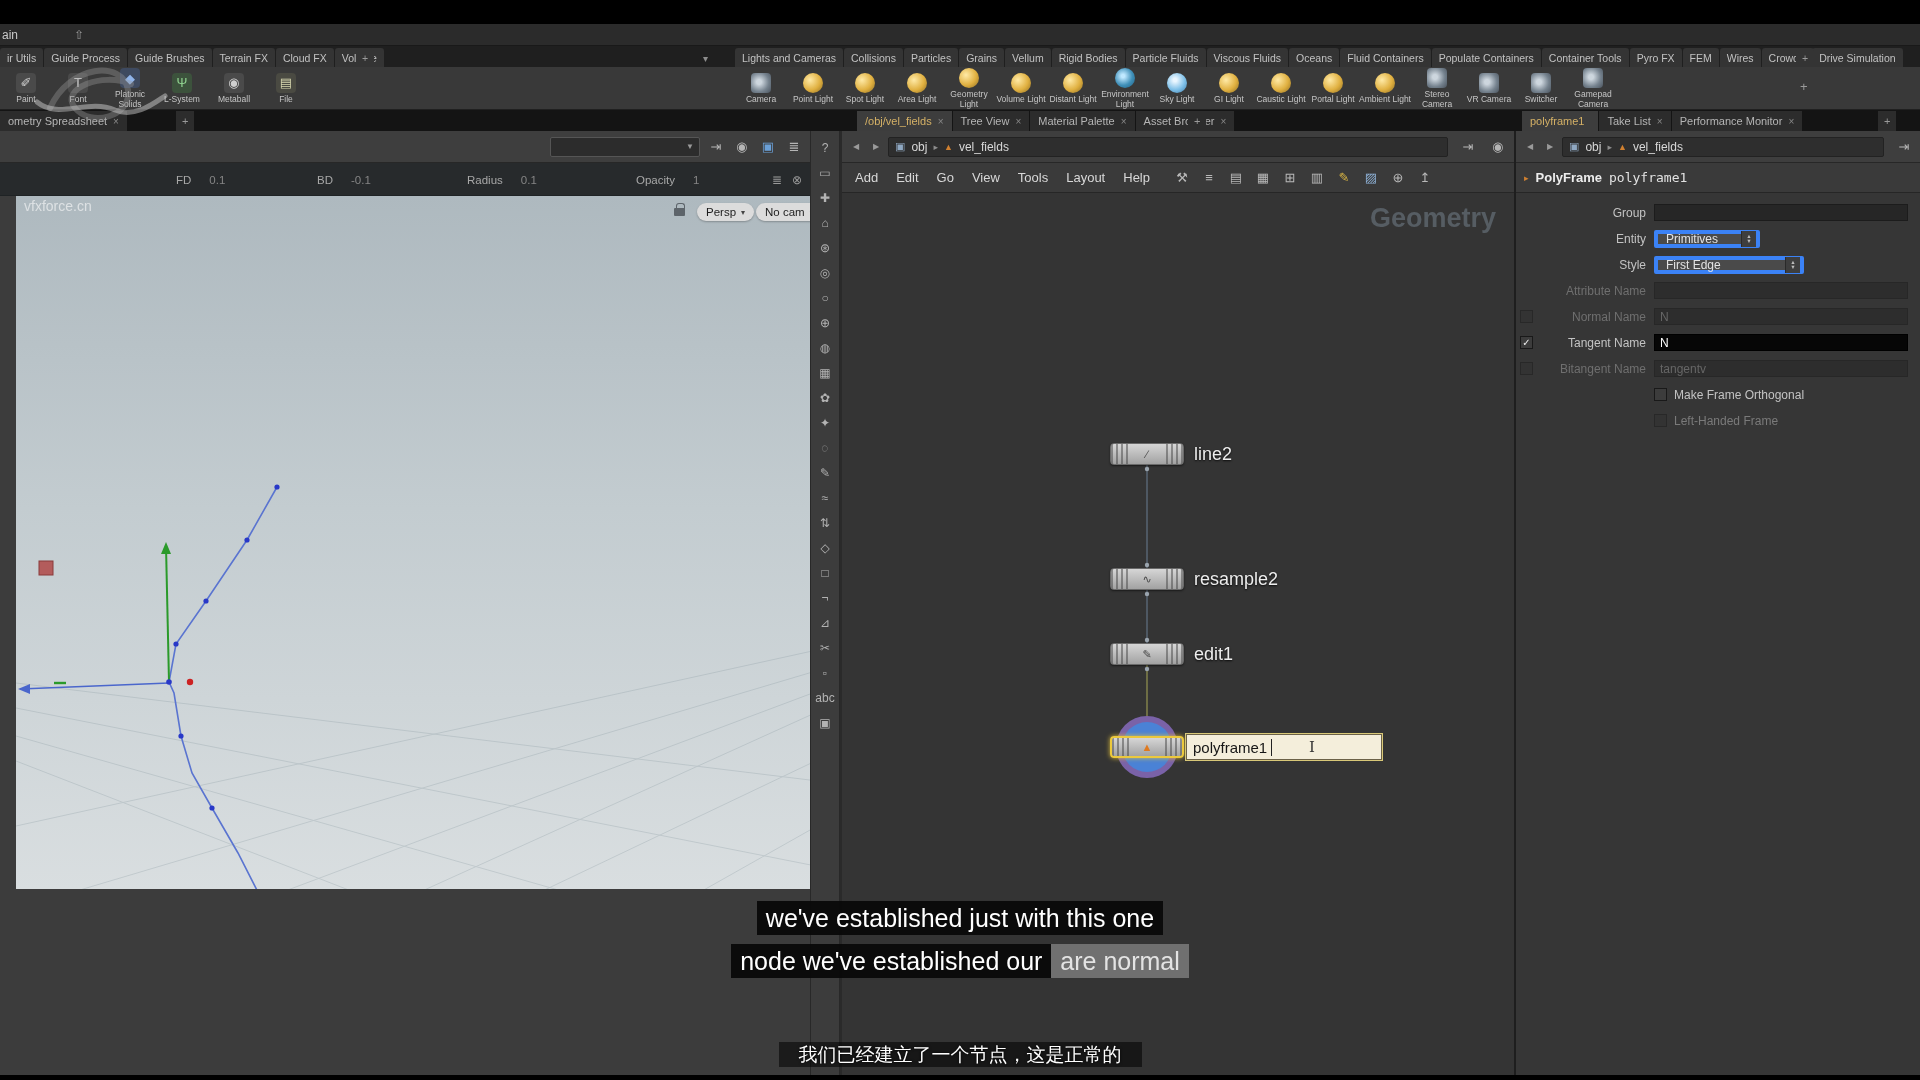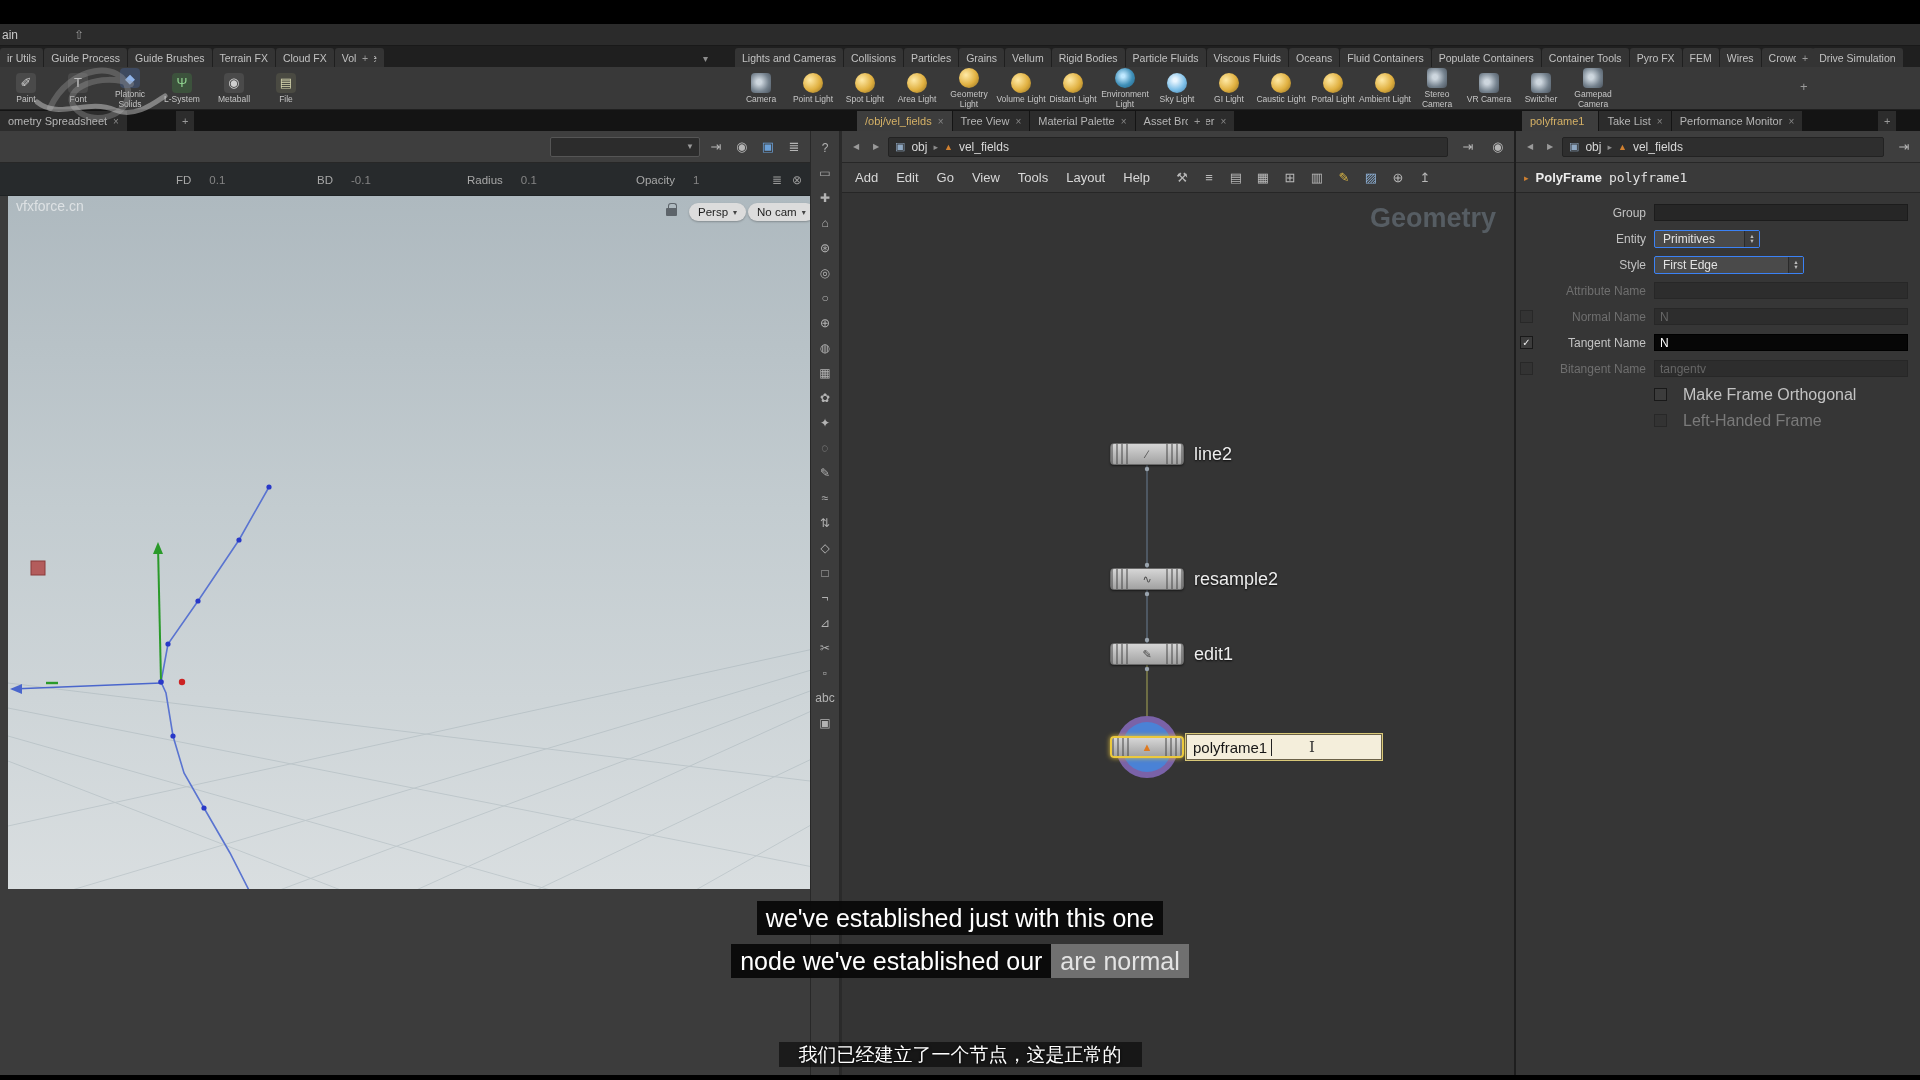--- a/index.html
+++ b/index.html
@@ -59,21 +59,21 @@
         display:flex;align-items:center}
   #vphead{top:0;padding:0 6px}
   .vpselect{margin-left:auto;width:150px;height:20px;background:#2c2c2c;border:1px solid #555;border-radius:2px;
             display:flex;align-items:center;justify-content:flex-end;padding:0 5px;color:#9a9a9a;font-size:8px}
   .hicon{width:20px;height:20px;display:flex;align-items:center;justify-content:center;color:#b5b5b5;font-size:13px;margin-left:6px}
   .hicon.blue{color:#6aa0d8}
   #vpoverlay{top:32px;height:33px;background:rgba(38,42,44,.96);border-bottom:1px solid #1f2325}
   .ovitem{position:absolute;top:0;height:33px;display:flex;align-items:center;gap:18px;font-size:11.5px}
   .ovlab{color:#a8a8a8}.ovval{color:#858585}
   #ovicons{position:absolute;right:8px;top:0;height:33px;display:flex;align-items:center;gap:10px;color:#9a9a9a;font-size:12px}
-  #vpcanvas{position:absolute;left:8px;top:65px;width:810px;height:693px;
+  #vpcanvas{position:absolute;left:16px;top:65px;width:810px;height:693px;
             background:linear-gradient(180deg,#aeb9bf 0%,#c3ccd0 45%,#d9dee0 100%);overflow:hidden}
   #vpwatermark{left:8px;top:2px;font-size:14px;color:rgba(252,252,252,.6)}
   .campill{position:absolute;top:7px;height:18px;background:#dcdcdc;border-radius:9px;display:flex;align-items:center;
            gap:5px;padding:0 9px;font-size:11.5px;color:#1d1d1d;box-shadow:0 1px 2px rgba(0,0,0,.25)}
   .campill .dn{font-size:8px;color:#444}
   #lockico{position:absolute;left:658px;top:12px;width:11px;height:8px;background:#5d646a;border-radius:1px}
   #lockico::before{content:"";position:absolute;left:2px;top:-5px;width:7px;height:5px;border:1.5px solid #5d646a;
                    border-bottom:none;border-radius:3px 3px 0 0}
 
   
@@ -130,29 +130,29 @@
   .disabled .cb{background:#333;border-color:#282828}
   .plabel{width:118px;text-align:right;font-size:12px;color:#c3c3c3;padding-right:8px;flex:none;white-space:nowrap}
   .disabled .plabel{color:#6f6f6f}
   .t-check .plabel{visibility:hidden}
   .pctrl{flex:1;display:flex;align-items:center;min-width:0;padding-right:6px}
   .pfield,.pdrop,.pcheck{display:none}
   .t-input .pfield{display:flex;flex:1;height:17px;background:#262626;border:1px solid #1c1c1c;align-items:center;
                    padding:0 5px;font-size:12px;color:#cfcfcf}
   .t-input.disabled .pfield{background:#2d2d2d;color:#666;border-color:#272727}
   .t-input.focused .pfield{background:#060606;color:#fff;border-color:#000}
-  .t-drop .pdrop{display:inline-flex;height:18px;background:#4a4a4a;border:1px solid #3b82f6;border-radius:2px;
+  .t-drop .pdrop{display:inline-flex;height:18px;background:#4a4a4a;border:4px solid #3b82f6;border-radius:2px;
                  align-items:center;font-size:12px;color:#e3e3e3;padding-left:8px;justify-content:space-between}
   .w-sm .pdrop{width:106px}
   .w-md .pdrop{width:150px}
   .spin{width:15px;height:16px;background:#3e3e3e;border-left:1px solid #2a2a2a;display:flex;flex-direction:column;
         align-items:center;justify-content:center}
   .spin i{font-style:normal;font-size:5.5px;line-height:5px;color:#bdbdbd}
   .t-check .pcheck{display:inline-flex;align-items:center}
-  .pclabel{font-size:16px;color:#c3c3c3;margin-left:16px;white-space:nowrap}
+  .pclabel{font-size:12px;color:#c3c3c3;margin-left:7px;white-space:nowrap}
   .disabled .pclabel{color:#7a7a7a}
 
   
   .subline{position:absolute;left:0;width:1920px;text-align:center;z-index:40}
   #sub1{top:902px}
   #sub2{top:945px}
   .subspan{display:inline;background:rgba(8,8,8,.92);color:#fff;font-size:25px;line-height:1.34;padding:3px 9px;
            box-decoration-break:clone}
   .subgray{background:rgba(132,132,132,.75);color:#e3e3e3;padding:3px 9px 3px 2px}
   #subzh{top:1042px}

